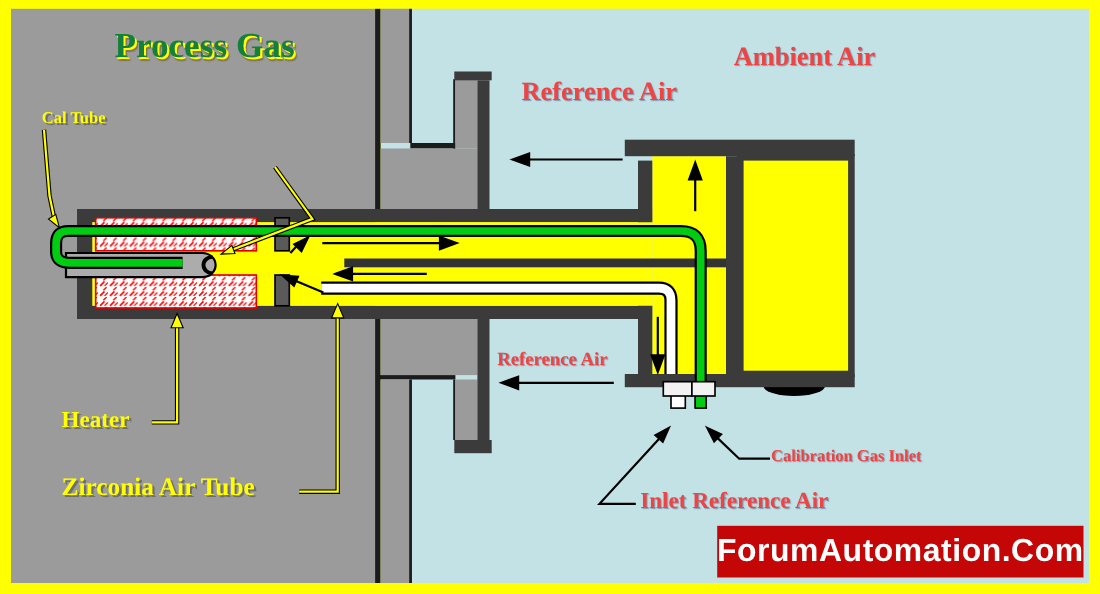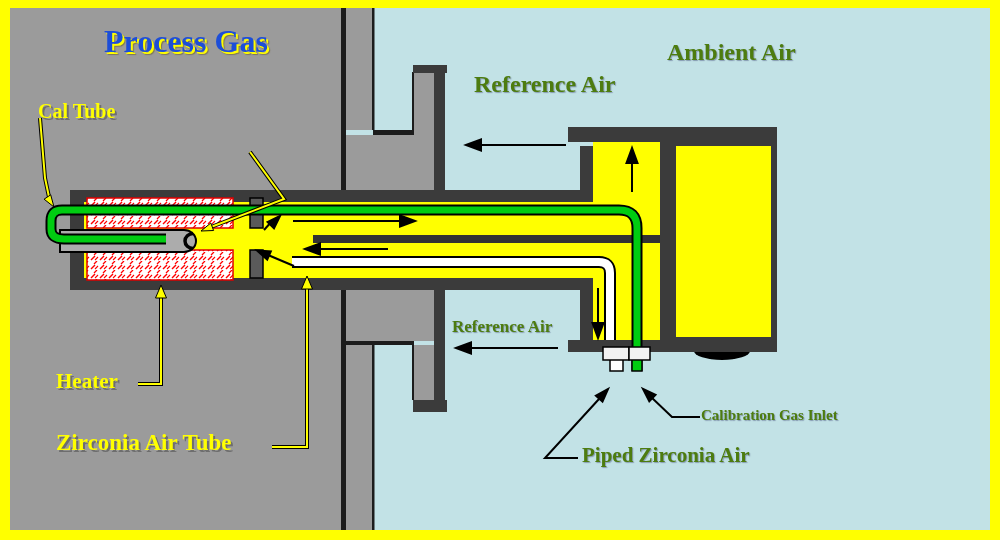--- a/index.html
+++ b/index.html
@@ -4,22 +4,22 @@
 <style>
   html,body{margin:0;padding:0;background:#666;}
   #stage{
     position:relative;width:1000px;height:540px;overflow:hidden;
     background:#FFFF00;
     font-family:"Liberation Serif", serif;
   }
   #diagram-svg{position:absolute;left:0;top:0;}
   .lbl{position:absolute;white-space:nowrap;font-weight:bold;line-height:1;}
   .lbl-yellow{color:#FFFF00;text-shadow:2px 2px 0 #6e6e6e;}
-  .lbl-blue{color:#4d7c0f;text-shadow:1px 1px 1px rgba(20,20,80,0.35);}
-  .lbl-title{color:#1d4ed8;text-shadow:2px 2px 0 #FFFF00, 3px 3px 1px rgba(90,70,0,0.45);}
+  .lbl-blue{color:#ef4444;text-shadow:1px 1px 1px rgba(20,20,80,0.35);}
+  .lbl-title{color:#15803d;text-shadow:2px 2px 0 #FFFF00, 3px 3px 1px rgba(90,70,0,0.45);}
   #banner{
     position:absolute;left:652px;top:478px;width:333px;height:47px;
     background:#C40606;display:flex;align-items:center;justify-content:center;
     font-family:"Liberation Sans", sans-serif;font-weight:bold;
     color:#FFFFFF;font-size:29px;letter-spacing:0.5px;
   }
 </style>
 </head>
 <body>
 
@@ -174,22 +174,25 @@
     </g>
     <g>
       <polyline points="272,447 307,447 307,285" fill="none" stroke="#000" stroke-width="4"></polyline>
       <polyline points="272,447 307,447 307,285" fill="none" stroke="#FFFF00" stroke-width="2"></polyline>
       <polygon points="307,276 301.5,289 312.5,289" fill="#FFFF00" stroke="#000" stroke-width="1"></polygon>
     </g>
   </g>
 </svg>
 
   <div class="lbl lbl-title" style="left:104px;top:25px;font-size:32px;">Process Gas</div>
-  <div class="lbl lbl-yellow" style="left:38px;top:101px;font-size:20px;">Cal Tube</div>
+  <div class="lbl lbl-yellow" style="left:38px;top:101px;font-size:15px;">Cal Tube</div>
   <div class="lbl lbl-yellow" style="left:56px;top:371px;font-size:21px;">Heater</div>
   <div class="lbl lbl-yellow" style="left:56px;top:431px;font-size:23px;">Zirconia Air Tube</div>
   <div class="lbl lbl-blue" style="left:474px;top:72px;font-size:24px;">Reference Air</div>
   <div class="lbl lbl-blue" style="left:667px;top:40px;font-size:24px;">Ambient Air</div>
   <div class="lbl lbl-blue" style="left:452px;top:318px;font-size:17px;">Reference Air</div>
   <div class="lbl lbl-blue" style="left:701px;top:408px;font-size:15px;">Calibration Gas Inlet</div>
-  <div class="lbl lbl-blue" style="left:582px;top:445px;font-size:21px;">Piped Zirconia Air</div>
+  <div class="lbl lbl-blue" style="left:582px;top:445px;font-size:21px;">Inlet Reference Air</div>
 
+  <div id="banner">
+    <span>ForumAutomation.Com</span>
+  </div>
 </div>
 
 </body></html>

